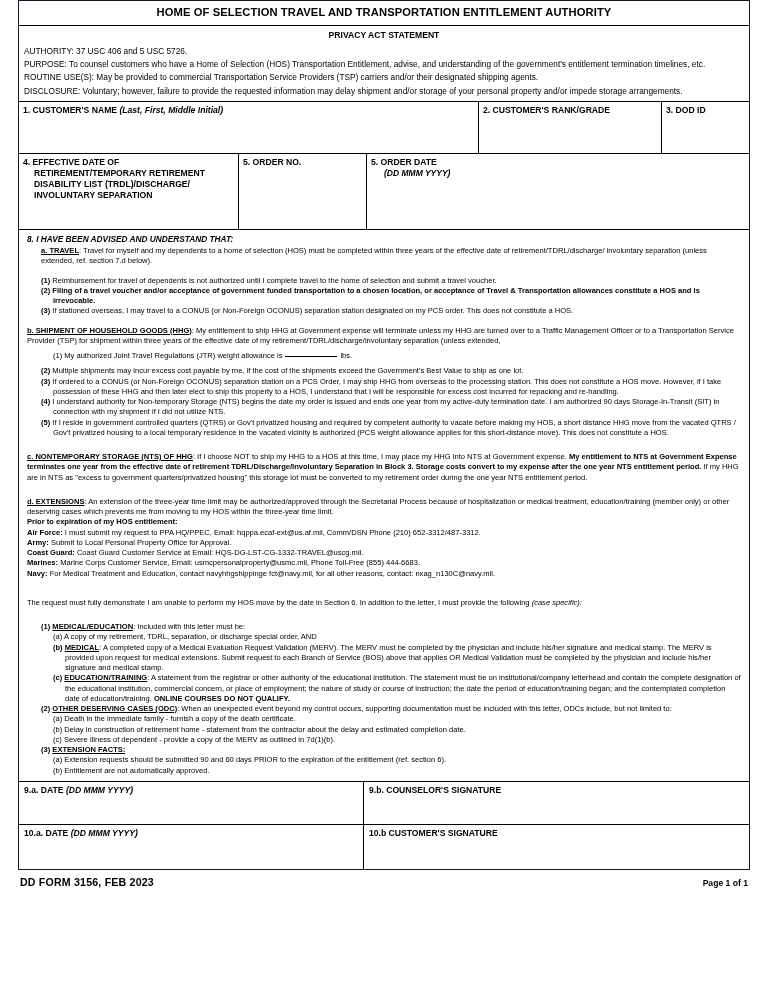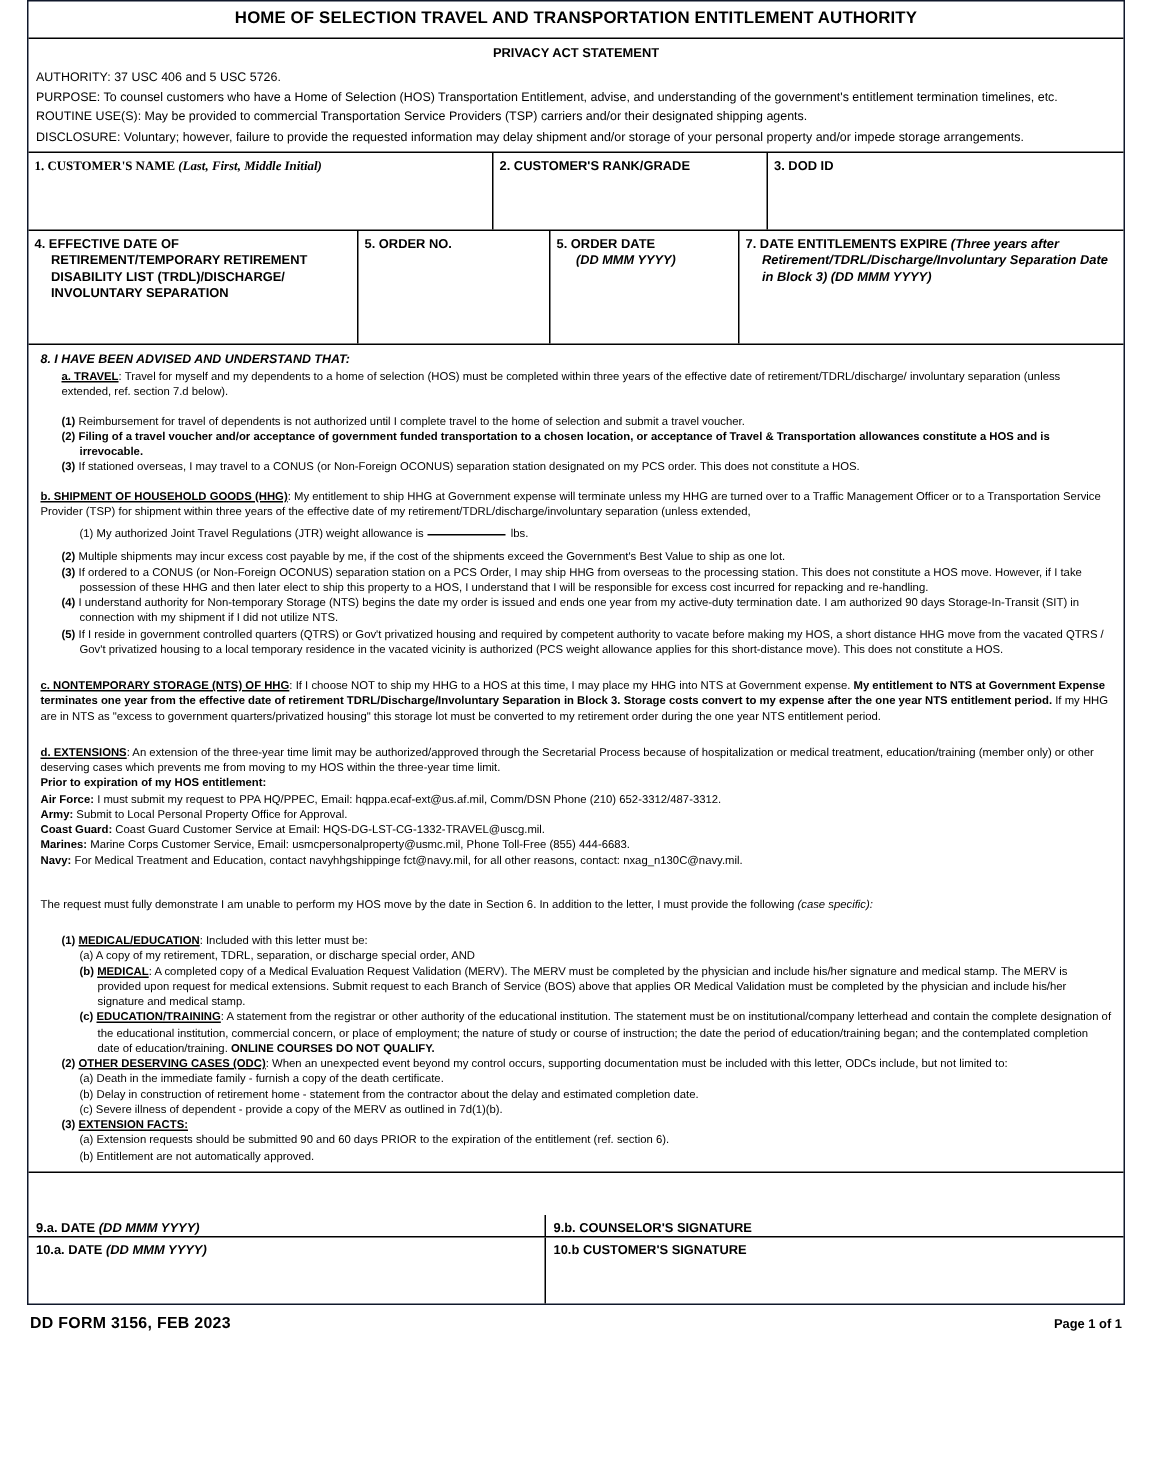--- a/index.html
+++ b/index.html
@@ -81,21 +81,21 @@
     line-height: 1.3;
     padding-left: 13px;
   }
   .hang {
     padding-left: 11px;
     text-indent: -11px;
   }
 
   
   .r1 { height: 52px; }
-  .r1 .c1 { width: 310px; font-family: Liberation Serif, serif; }
+  .r1 .c1 { width: 460px; }
   .r1 .c2 { width: 183px; }
   .r1 .c3 { flex: 1; }
 
   
   .r2 { height: 76px; }
   .r2 .c1 { width: 220px; }
   .r2 .c2 { width: 128px; }
   .r2 .c3 { width: 126px; }
   .r2 .c4 { flex: 1; }
 
@@ -133,21 +133,21 @@
     vertical-align: 1px;
   }
 
   
   .sig-row { display: flex; }
   .sig-row .sc { box-sizing: border-box; padding: 3px 5px 0 5px; }
   .sig-row .sc1 { width: 345px; border-right: 1.5px solid #000; }
   .sig-row .sc2 { flex: 1; }
   .sig-label { font-size: 8.6px; font-weight: bold; line-height: 1.3; }
   .sig-label .it { font-style: italic; font-weight: bold; }
-  .sig-r1 { height: 42px; border-bottom: 1.5px solid #000; align-items: flex-end; }
+  .sig-r1 { height: 42px; border-bottom: 1.5px solid #000; }
   .sig-r2 { height: 44px; justify-content: space-between; }
 
   
   .footer {
     display: flex;
     justify-content: space-between;
     align-items: baseline;
     margin-top: 6px;
     padding: 0 2px;
   }
@@ -188,24 +188,20 @@
       <div class="cell c1">
         <div class="fld-label hang">4. EFFECTIVE DATE OF RETIREMENT/TEMPORARY RETIREMENT DISABILITY LIST (TRDL)/DISCHARGE/ INVOLUNTARY SEPARATION</div>
       </div>
       <div class="cell c2">
         <div class="fld-label">5. ORDER NO.</div>
       </div>
       <div class="cell c3">
         <div class="fld-label">5. ORDER DATE</div>
         <div class="fld-sub">(DD MMM YYYY)</div>
       </div>
-      <div class="cell c4">
-        <div class="fld-label hang"><span>7. DATE ENTITLEMENTS EXPIRE</span>
-          <span class="it">(Three years after Retirement/TDRL/Discharge/Involuntary Separation Date in Block 3) (DD MMM YYYY)</span></div>
-      </div>
     </div>
 
     <div class="body-wrap">
 
       <p class="p sec-head">8.  I HAVE BEEN ADVISED AND UNDERSTAND THAT:</p>
 
       <p class="p ind1"><span class="b u">a.  TRAVEL</span><span>: Travel for myself and my dependents to a home of selection (HOS) must be completed within three years of the effective date of retirement/TDRL/discharge/ involuntary separation (unless extended, ref. section 7.d below).</span></p>
 
       <div class="gap-md"></div>
 

